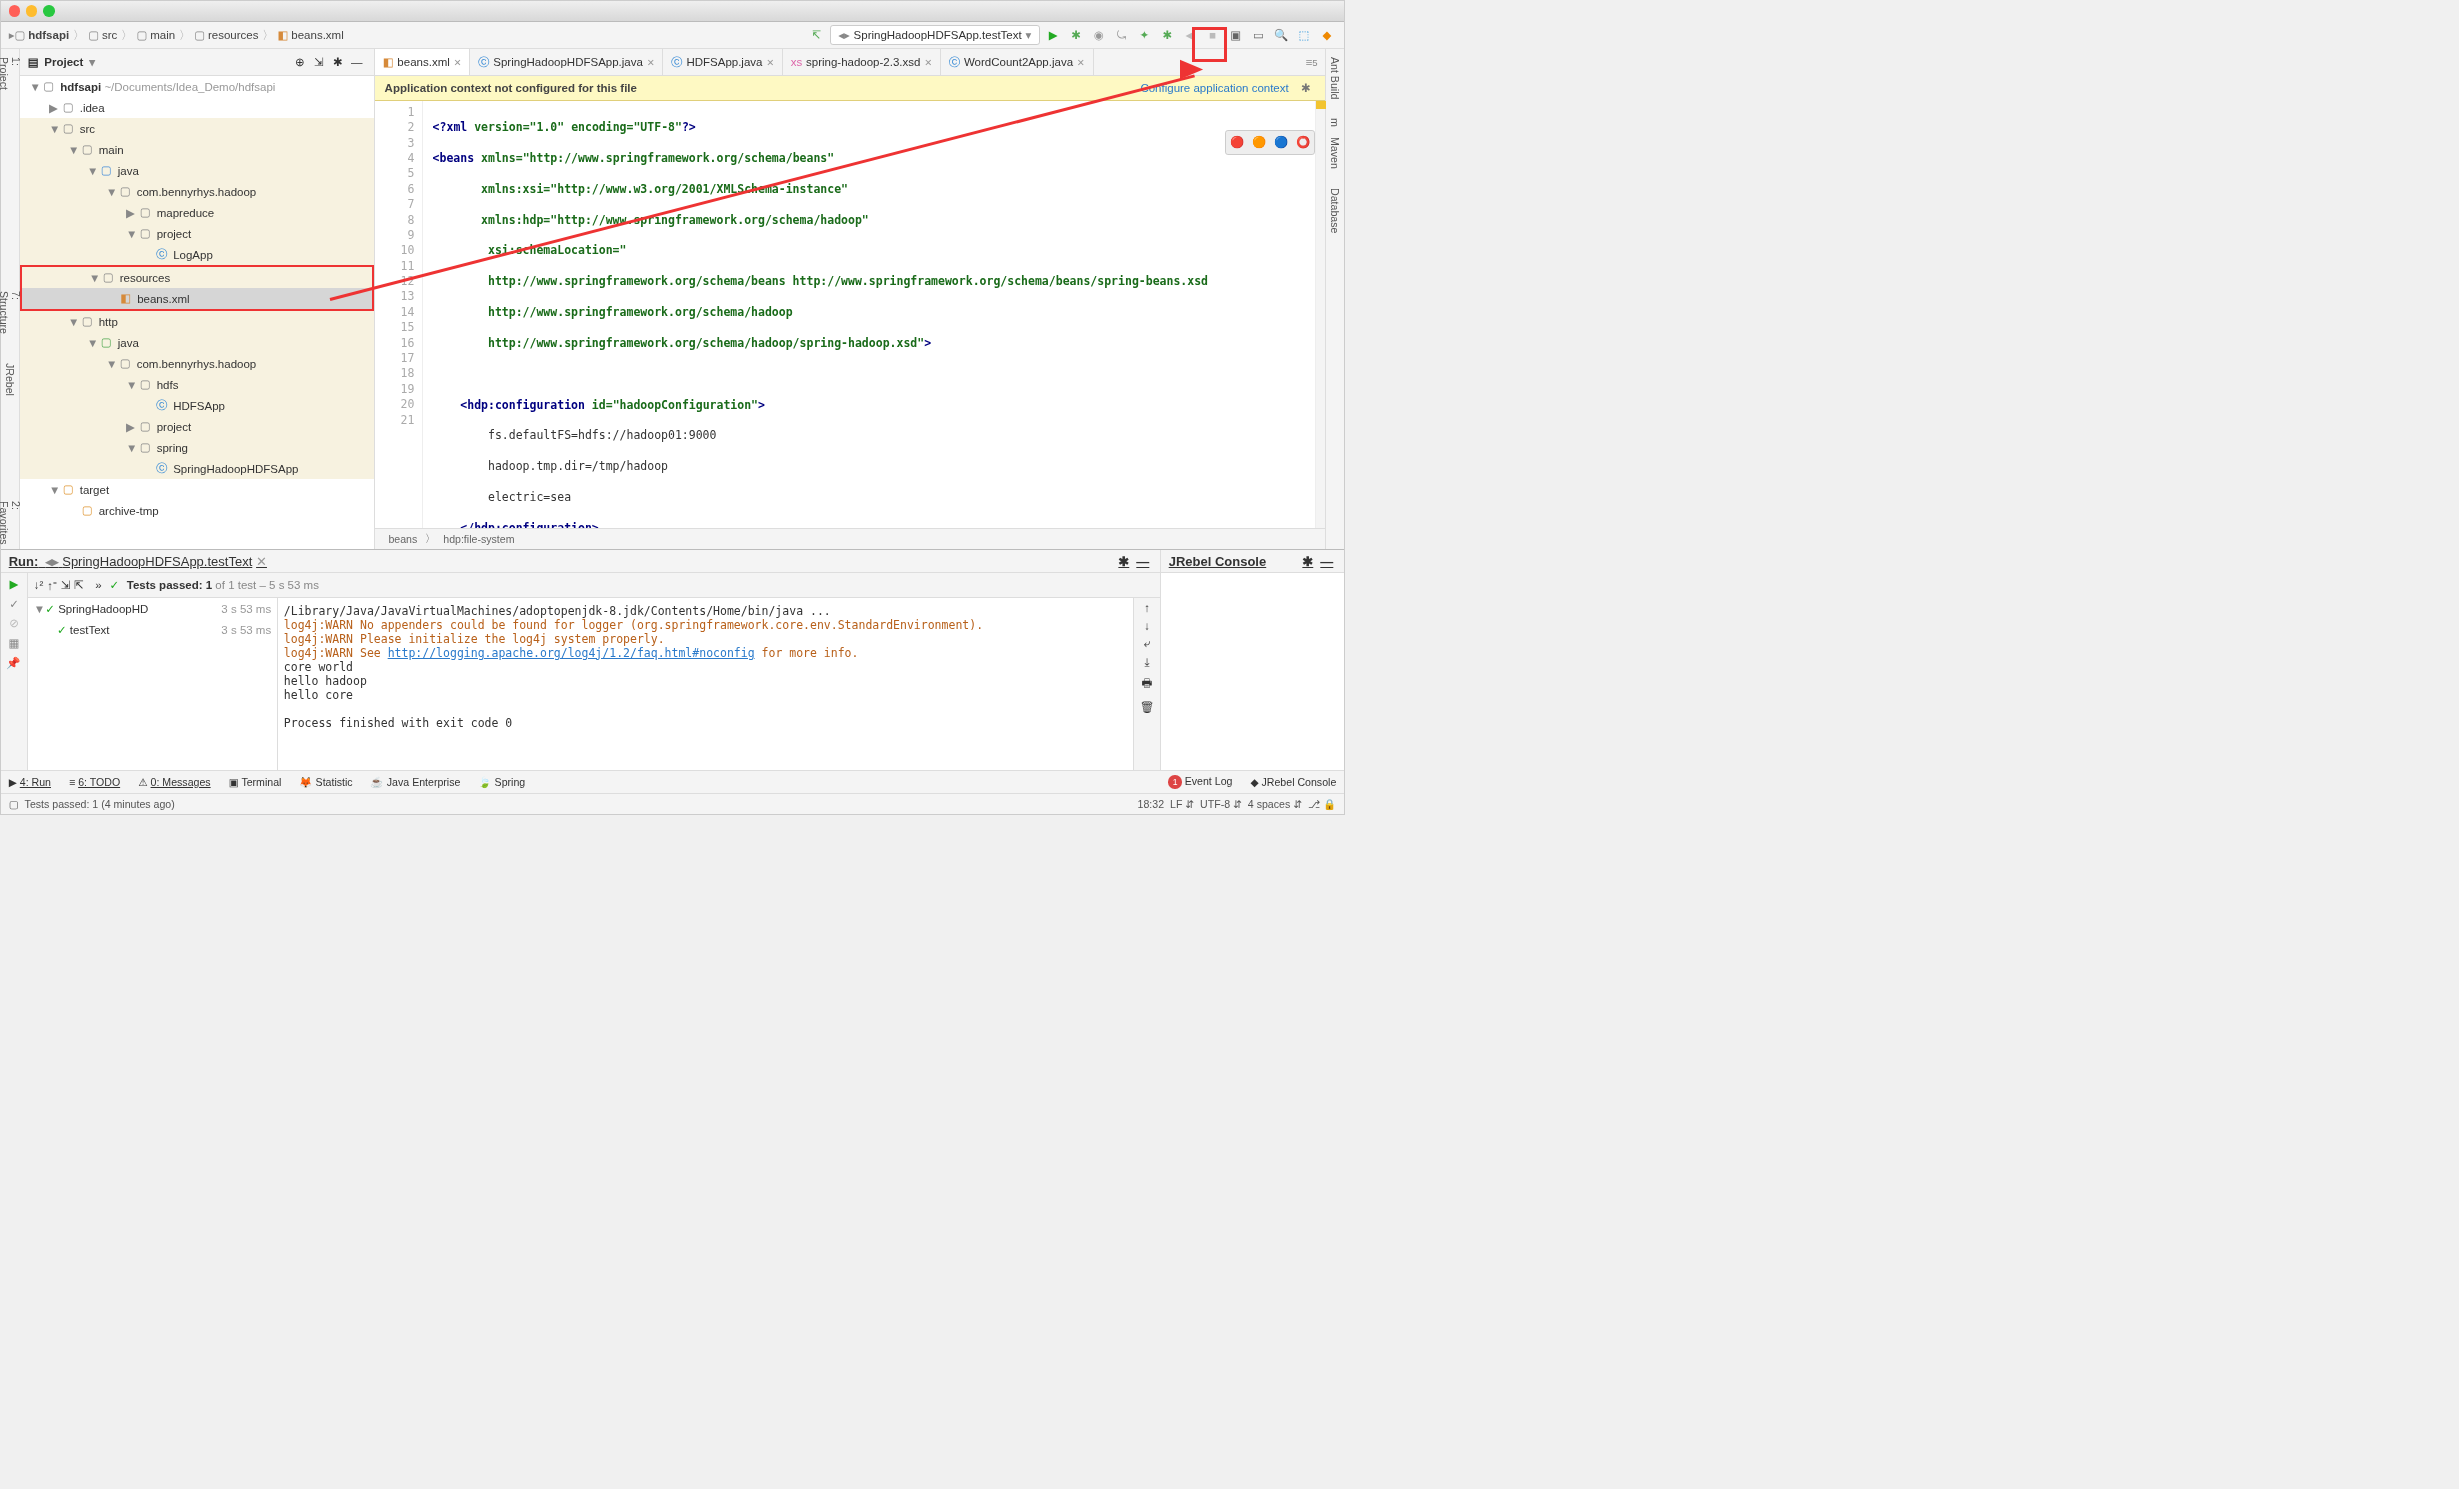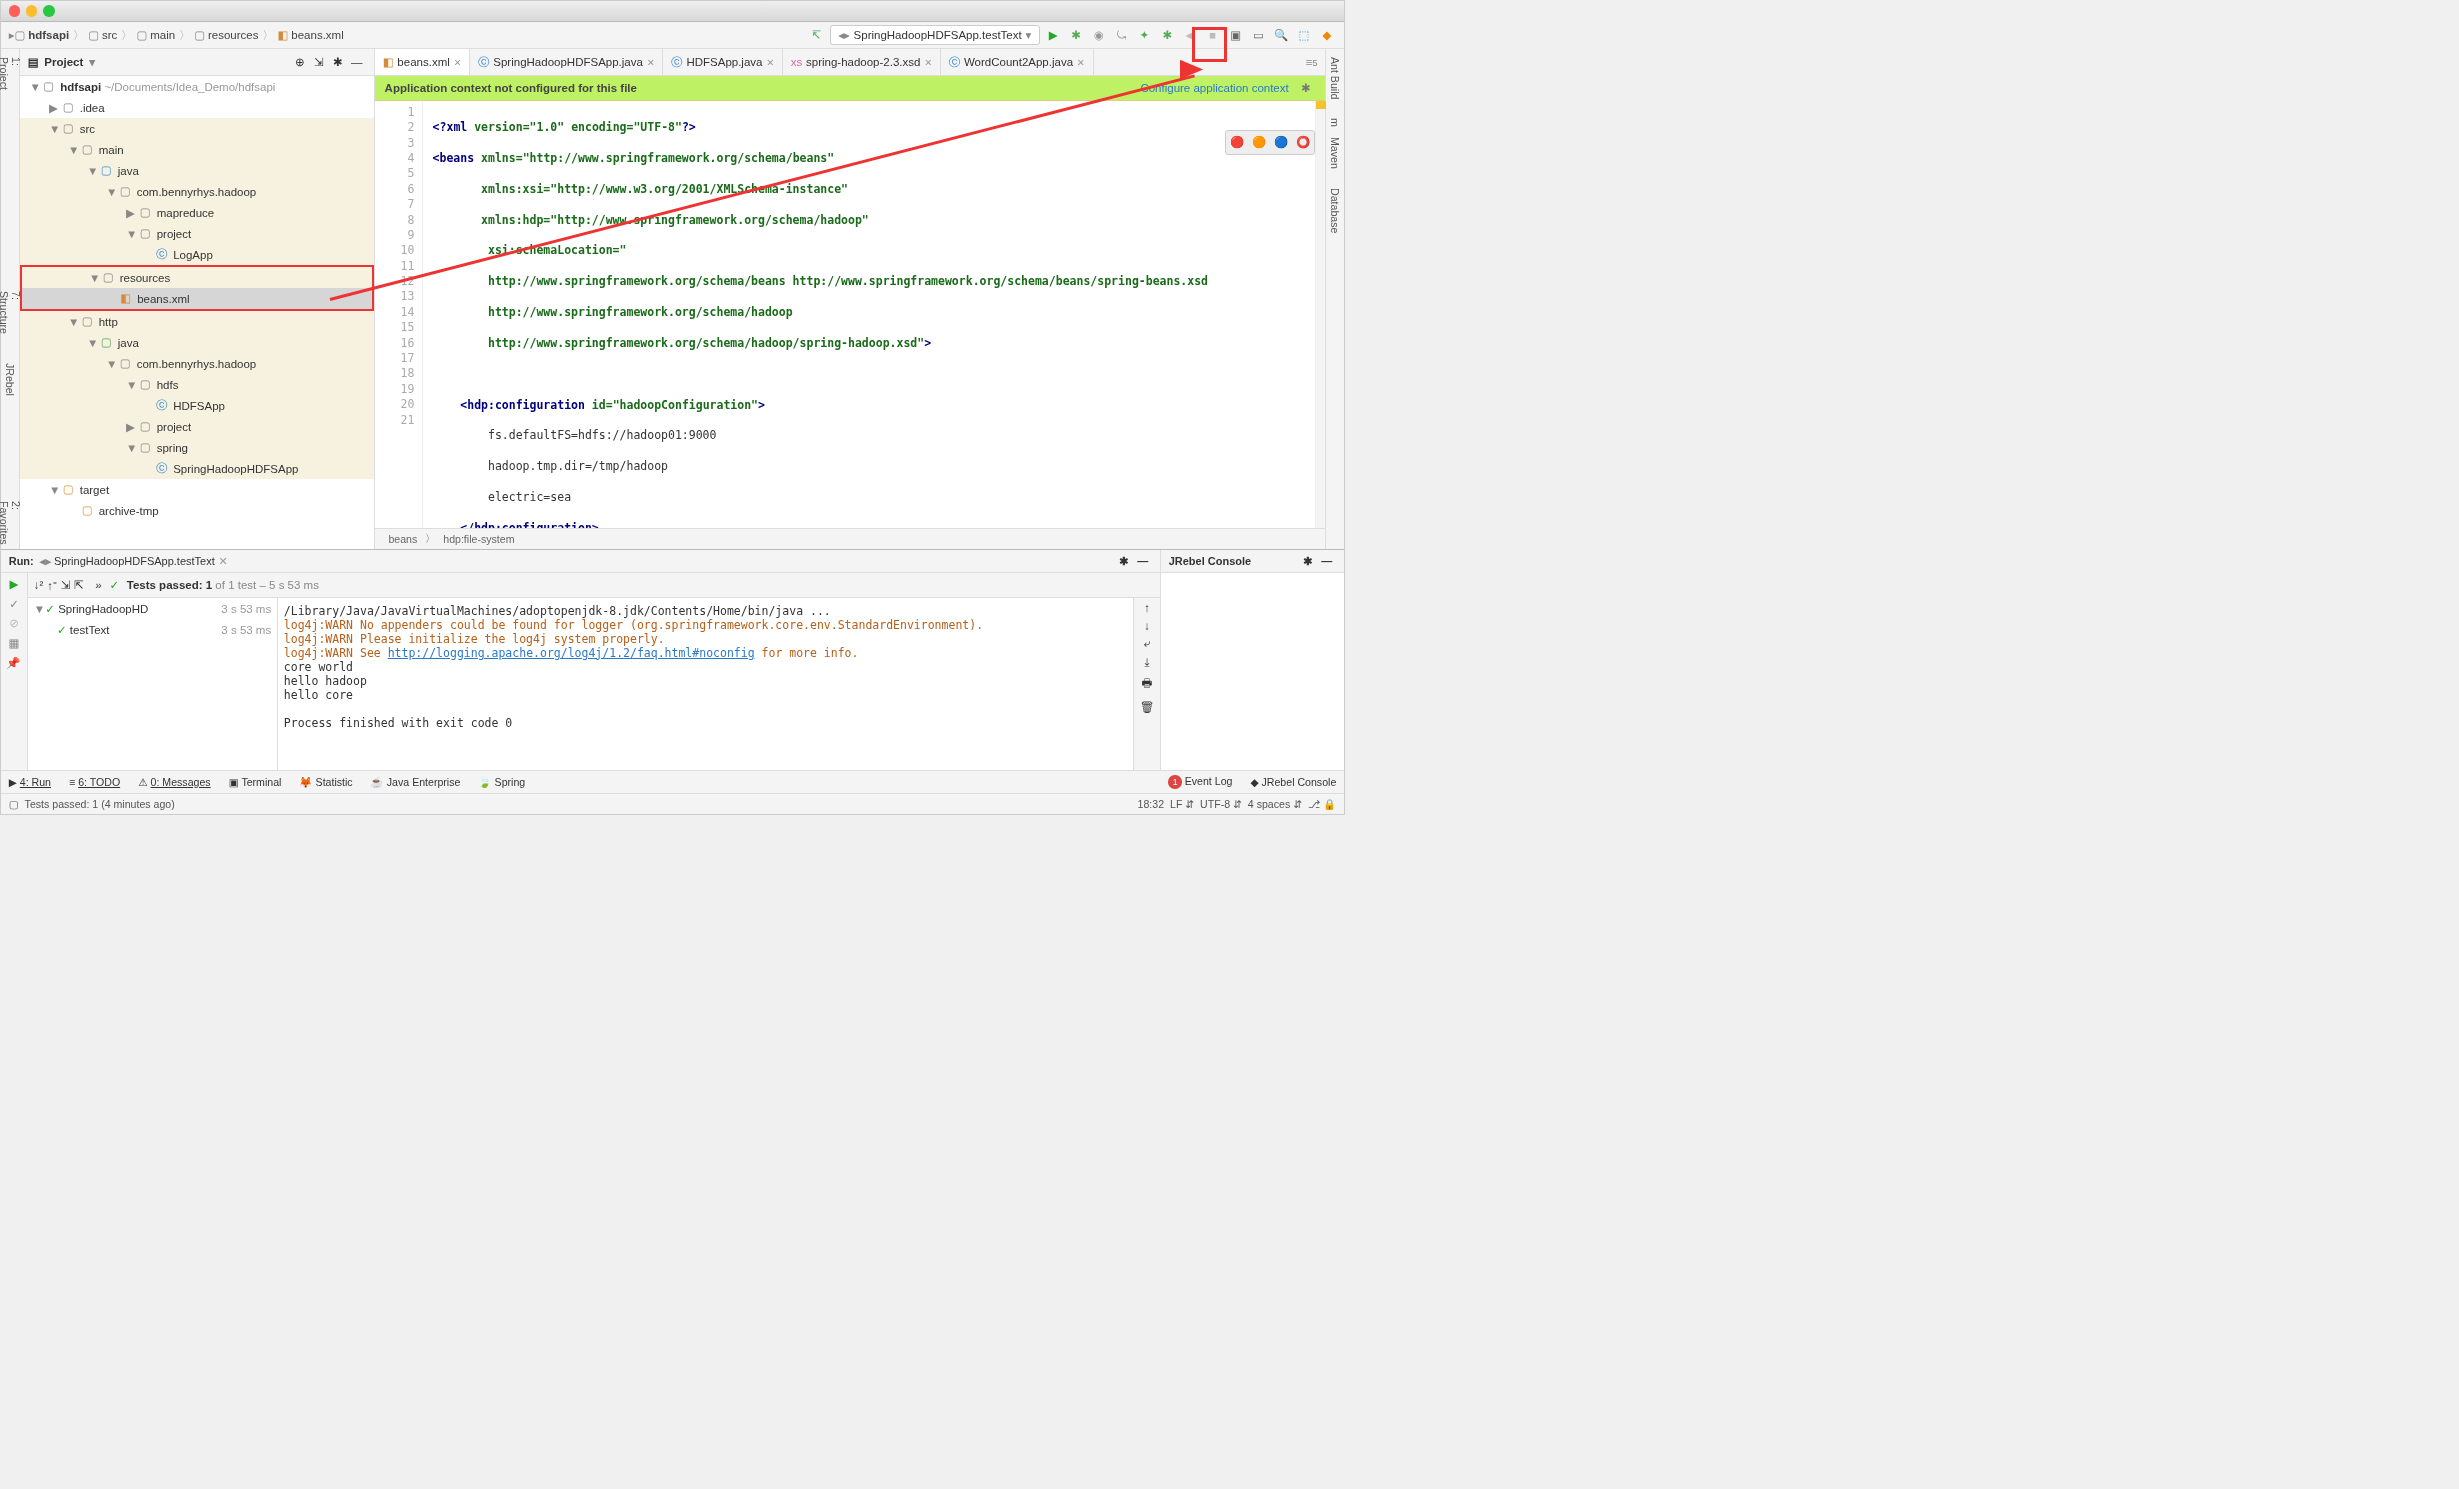--- a/index.html
+++ b/index.html
@@ -28,35 +28,35 @@
 .tree-row.sel { background: #d6d6d6; }
 .tree-row.hl { background: #f7f2e0; }
 .tree-row .toggle { width: 11.5px; color: #888; display: inline-block; }
 .tree-row .ic { width: 15.4px; height: 15.4px; display: inline-flex; align-items: center; justify-content: center; margin-right: 3.8px; }
 .redbox-tree { position: relative; border: 2.9px solid #e33; }
 .main { flex: 1; display: flex; flex-direction: column; min-width: 0; }
 .tabs { height: 27px; background: #f4f4f4; border-bottom: 1px solid #ddd; display: flex; align-items: center; overflow: hidden; }
 .tab { height: 27px; display: flex; align-items: center; padding: 0 7.7px; border-right: 1px solid #ddd; gap: 3.8px; background: #f4f4f4; }
 .tab.active { background: #fff; }
 .tab .close { color: #999; font-size: 9.6px; }
-.banner { height: 25px; background: #bef264; border-bottom: 1px solid #e0cf7a; display: flex; align-items: center; padding: 0 9.6px; font-size: 11.5px; }
+.banner { height: 25px; background: #fef9c3; border-bottom: 1px solid #e0cf7a; display: flex; align-items: center; padding: 0 9.6px; font-size: 11.5px; }
 .banner .txt { flex: 1; font-weight: bold; color: #444;}
 .banner .link { color: #2a7acb; }
 .editor { flex: 1; display: flex; min-height: 0; position: relative; }
 .gutter { width: 48px; background: #fff; border-right: 1px solid #eee; text-align: right; color: #aaa; font-family: Menlo, monospace; font-size: 11.5px; padding: 3.8px 7.7px 0 0; }
 .gutter .ln { height: 15.4px; }
 .code { flex: 1; font-family: Menlo, monospace; font-size: 11.5px; padding: 3.8px 0 0 9.6px; background: #fff; white-space: pre; position: relative; overflow: hidden; line-height: 15.4px; }
 .browsers { position: absolute; top: 29px; right: 9.6px; background: #eee; border: 1px solid #ccc; border-radius: 2.9px; padding: 3.8px; display: flex; gap: 7.7px; }
 .editmark { position: absolute; right: 0; top: 0; width: 9.6px; height: 100%; background: #f4f4f4; border-left: 1px solid #eee;}
 .editmark .ym { position: absolute; top: 0; width: 9.6px; height: 7.7px; background: #f2c430; }
 .breadcrumb2 { height: 21px; border-top: 1px solid #ddd; background: #f4f4f4; display: flex; align-items: center; padding: 0 13.4px; font-size: 10.6px; color: #666; gap: 7.7px;}
 .runpanel { height: 221px; border-top: 1px solid #bbb; background: #fff; display: flex; }
 .runpanel-left { flex: 1; display: flex; flex-direction: column; border-right: 1px solid #ddd; }
 .runpanel-right { width: 183px; display: flex; flex-direction: column; }
-.run-hdr { height: 23px; background: #f4f4f4; border-bottom: 1px solid #ddd; display: flex; align-items: center; padding: 0 7.7px; font-size: 11px; font-weight: bold; }
+.run-hdr { height: 23px; background: #f4f4f4; border-bottom: 1px solid #ddd; display: flex; align-items: center; padding: 0 7.7px; font-size: 13px; font-weight: bold; text-decoration: underline; }
 .run-body { flex: 1; display: flex; min-height: 0; }
 .run-side { width: 27px; background: #f4f4f4; border-right: 1px solid #ddd; display: flex; flex-direction: column; align-items: center; gap: 5.8px; padding: 3.8px 0;}
 .run-tree { width: 250px; border-right: 1px solid #ddd; background: #fff; font-size: 11.5px; }
 .run-tree-hdr { height: 25px; border-bottom: 1px solid #ddd; display: flex; align-items: center; padding: 0 5.8px; gap: 3.8px; background: #f4f4f4;}
 .run-out { flex: 1; font-family: Menlo, monospace; font-size: 11.5px; padding: 5.8px; overflow: auto; }
 .run-out .warn { color: #b8601a; }
 .run-out .link { color: #2a7acb; text-decoration: underline; }
 .run-toolside { width: 27px; background: #f4f4f4; border-left: 1px solid #ddd; display: flex; flex-direction: column; align-items: center; gap: 5.8px; padding: 3.8px 0;}
 .jr-console { flex: 1; padding: 5.8px; font-family: Menlo, monospace; font-size: 10.6px; }
 .bottombar { height: 23px; background: #f4f4f4; border-top: 1px solid #ddd; display: flex; align-items: center; padding: 0 7.7px; gap: 18px; font-size: 10.6px; }

